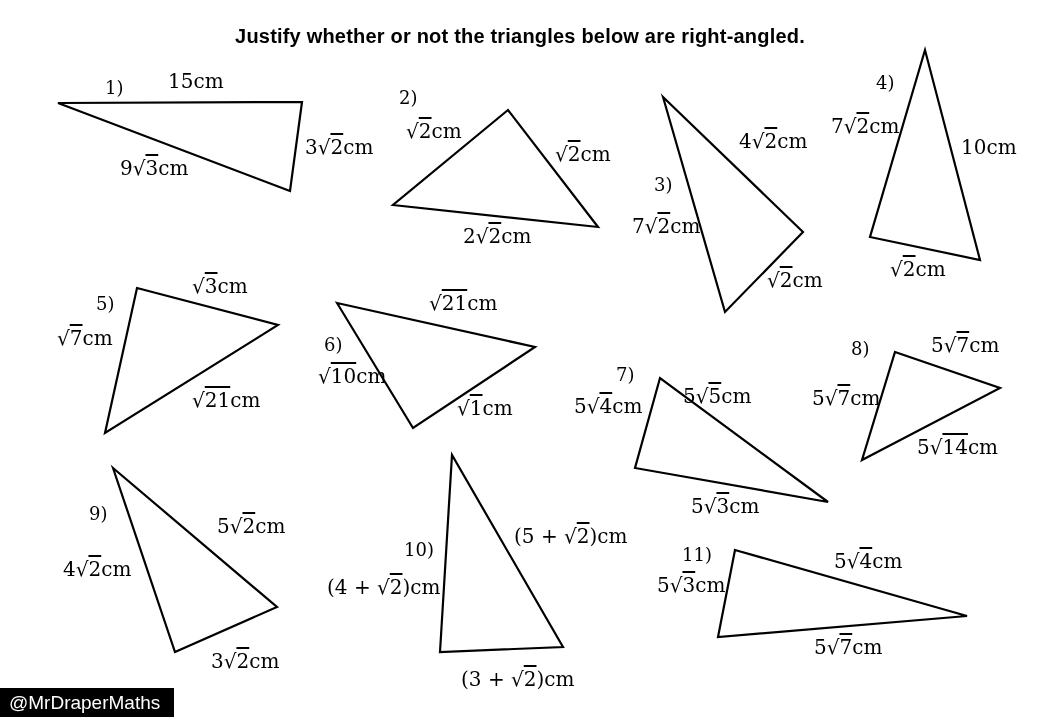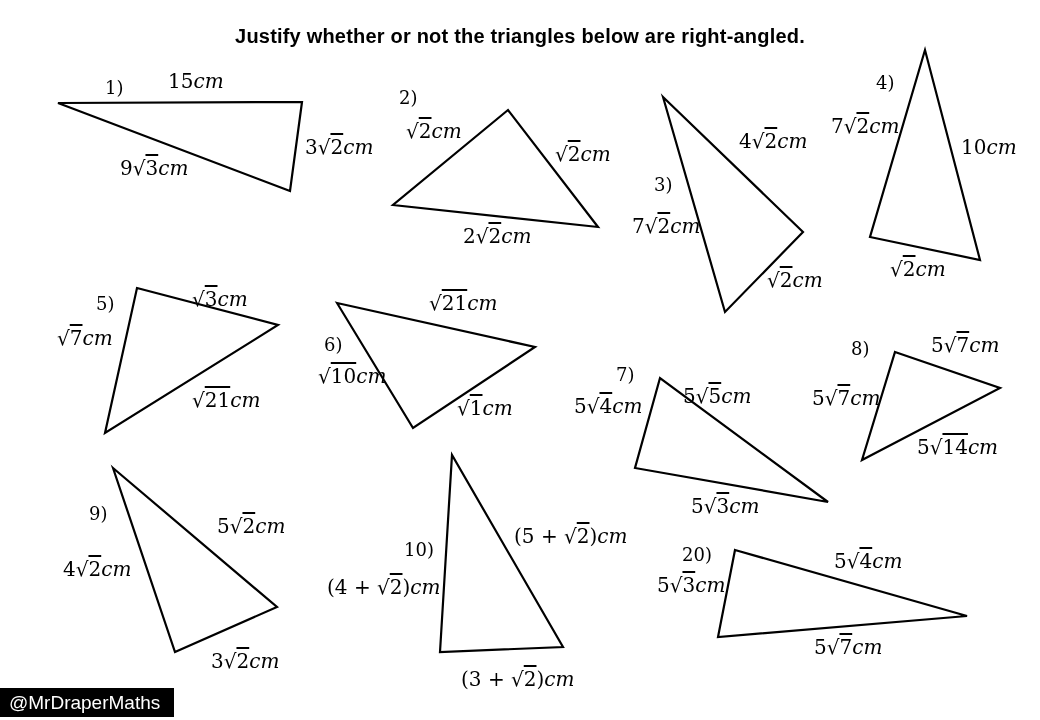--- a/index.html
+++ b/index.html
@@ -40,21 +40,21 @@
     color: #000000;
     font-family: "DejaVu Serif", serif;
     font-size: 20px;
     white-space: nowrap;
     line-height: 1.1;
   }
   .num {
     font-size: 18px;
   }
   .rad { text-decoration: overline; }
-  .unit { font-style: italic; }
+  .unit { }
   .watermark {
     position: absolute;
     left: 0; top: 688px;
     height: 29px;
     background: #000000;
     color: #ffffff;
     font-family: "Liberation Sans", sans-serif;
     font-size: 19px;
     line-height: 29px;
     padding: 0 14px 0 9px;
@@ -95,21 +95,21 @@
   <div class="lbl math" style="left:739px; top:130px">4√<span class="rad">2</span><span class="unit">cm</span></div>
   <div class="lbl math" style="left:632px; top:215px">7√<span class="rad">2</span><span class="unit">cm</span></div>
   <div class="lbl math" style="left:767px; top:269px">√<span class="rad">2</span><span class="unit">cm</span></div>
 
   <div class="lbl num" style="left:876px; top:73px">4)</div>
   <div class="lbl math" style="left:831px; top:115px">7√<span class="rad">2</span><span class="unit">cm</span></div>
   <div class="lbl math" style="left:961px; top:136px">10<span class="unit">cm</span></div>
   <div class="lbl math" style="left:890px; top:258px">√<span class="rad">2</span><span class="unit">cm</span></div>
 
   <div class="lbl num" style="left:96px;  top:294px">5)</div>
-  <div class="lbl math" style="left:192px; top:288px">√<span class="rad">3</span><span class="unit">cm</span></div>
+  <div class="lbl math" style="left:192px; top:275px">√<span class="rad">3</span><span class="unit">cm</span></div>
   <div class="lbl math" style="left:57px;  top:327px">√<span class="rad">7</span><span class="unit">cm</span></div>
   <div class="lbl math" style="left:192px; top:389px">√<span class="rad">21</span><span class="unit">cm</span></div>
 
   <div class="lbl num" style="left:324px; top:335px">6)</div>
   <div class="lbl math" style="left:429px; top:292px">√<span class="rad">21</span><span class="unit">cm</span></div>
   <div class="lbl math" style="left:318px; top:365px">√<span class="rad">10</span><span class="unit">cm</span></div>
   <div class="lbl math" style="left:457px; top:397px">√<span class="rad">1</span><span class="unit">cm</span></div>
 
   <div class="lbl num" style="left:616px; top:365px">7)</div>
   <div class="lbl math" style="left:574px; top:395px">5√<span class="rad">4</span><span class="unit">cm</span></div>
@@ -124,20 +124,20 @@
   <div class="lbl num" style="left:89px;  top:504px">9)</div>
   <div class="lbl math" style="left:217px; top:515px">5√<span class="rad">2</span><span class="unit">cm</span></div>
   <div class="lbl math" style="left:63px;  top:558px">4√<span class="rad">2</span><span class="unit">cm</span></div>
   <div class="lbl math" style="left:211px; top:650px">3√<span class="rad">2</span><span class="unit">cm</span></div>
 
   <div class="lbl num" style="left:404px; top:540px">10)</div>
   <div class="lbl math" style="left:514px; top:525px">(5 + √<span class="rad">2</span>)<span class="unit">cm</span></div>
   <div class="lbl math" style="left:327px; top:576px">(4 + √<span class="rad">2</span>)<span class="unit">cm</span></div>
   <div class="lbl math" style="left:461px; top:668px">(3 + √<span class="rad">2</span>)<span class="unit">cm</span></div>
 
-  <div class="lbl num" style="left:682px; top:545px">20)</div>
+  <div class="lbl num" style="left:682px; top:545px">11)</div>
   <div class="lbl math" style="left:834px; top:550px">5√<span class="rad">4</span><span class="unit">cm</span></div>
   <div class="lbl math" style="left:657px; top:574px">5√<span class="rad">3</span><span class="unit">cm</span></div>
   <div class="lbl math" style="left:814px; top:636px">5√<span class="rad">7</span><span class="unit">cm</span></div>
 
   <div class="watermark">@MrDraperMaths</div>
 
 </div>
 
 </body></html>

